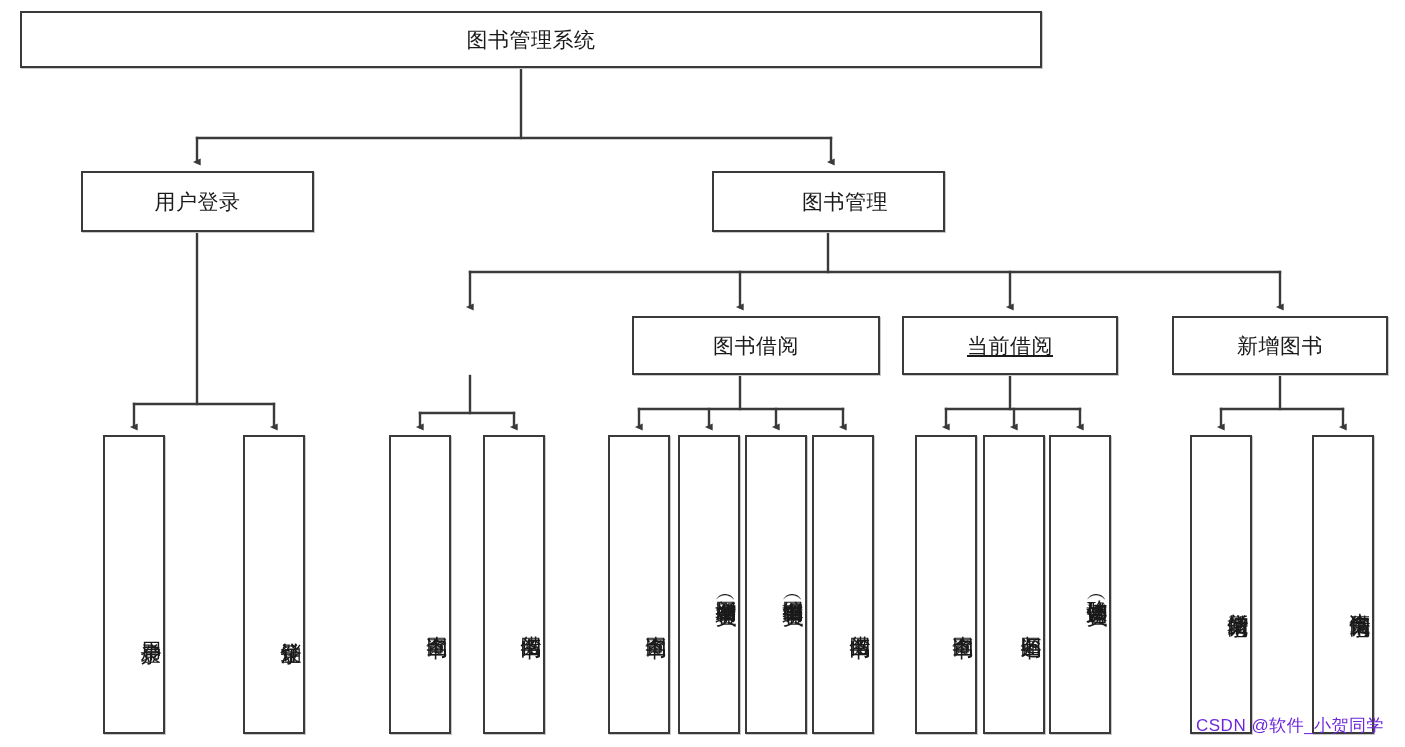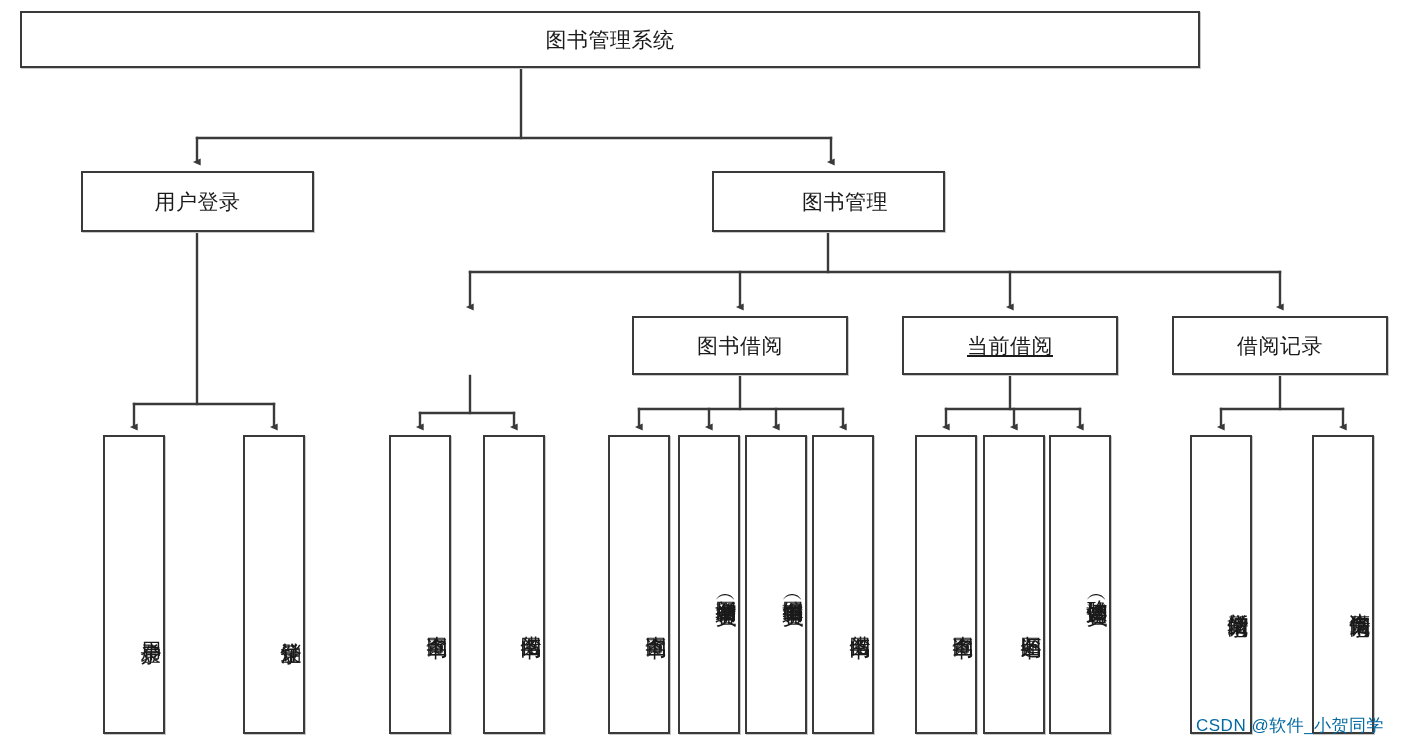--- a/index.html
+++ b/index.html
@@ -52,21 +52,21 @@
     justify-content: center;
     padding-top: 6px;
   }
   .node-v.pad-small { padding-top: 4px; }
   .node-label {
     display: block;
   }
   .watermark {
     position: absolute;
     font-size: 17px;
-    color: #0369a1;
+    color: #6d28d9;
     white-space: nowrap;
     letter-spacing: 0.5px;
     user-select: none;
   }
 </style>
 </head>
 <body>
 
 <div id="diagram-root">
 
@@ -114,39 +114,39 @@
       <path d="M1014,409 L1014,427" marker-end="url(#arrowhead)"></path>
       <path d="M1080,409 L1080,427" marker-end="url(#arrowhead)"></path>
 
       <path d="M1280,376 L1280,409"></path>
       <path d="M1221,409 L1343,409"></path>
       <path d="M1221,409 L1221,427" marker-end="url(#arrowhead)"></path>
       <path d="M1343,409 L1343,427" marker-end="url(#arrowhead)"></path>
     </g>
   </svg>
 
-  <div class="node node-h" style="left:20px; top:11px; width:1180px; height:57px;">
+  <div class="node node-h" style="left:20px; top:11px; width:1022px; height:57px;">
     <span class="node-label">图书管理系统</span>
   </div>
 
   <div class="node node-h" style="left:81px; top:171px; width:233px; height:61px;">
     <span class="node-label">用户登录</span>
   </div>
   <div class="node node-h" style="left:712px; top:171px; width:233px; height:61px;padding-left:33px;">
     <span class="node-label">图书管理</span>
   </div>
 
-  <div class="node node-h" style="left:632px; top:316px; width:216px; height:59px;">
+  <div class="node node-h" style="left:632px; top:316px; width:248px; height:59px;">
     <span class="node-label">图书借阅</span>
   </div>
   <div class="node node-h" style="left:902px; top:316px; width:216px; height:59px;text-decoration:underline;">
     <span class="node-label">当前借阅</span>
   </div>
   <div class="node node-h" style="left:1172px; top:316px; width:216px; height:59px;">
-    <span class="node-label">借阅记录</span>
+    <span class="node-label">新增图书</span>
   </div>
 
   <div class="node node-v" style="left:103px; top:435px; width:62px; height:299px; padding-top:85px;">
     <span class="node-label">用户登录</span>
   </div>
   <div class="node node-v" style="left:243px; top:435px; width:62px; height:299px; padding-top:85px;">
     <span class="node-label">注销登录</span>
   </div>
   <div class="node node-v" style="left:389px; top:435px; width:62px; height:299px; padding-top:72px;">
     <span class="node-label">查询图书</span>

